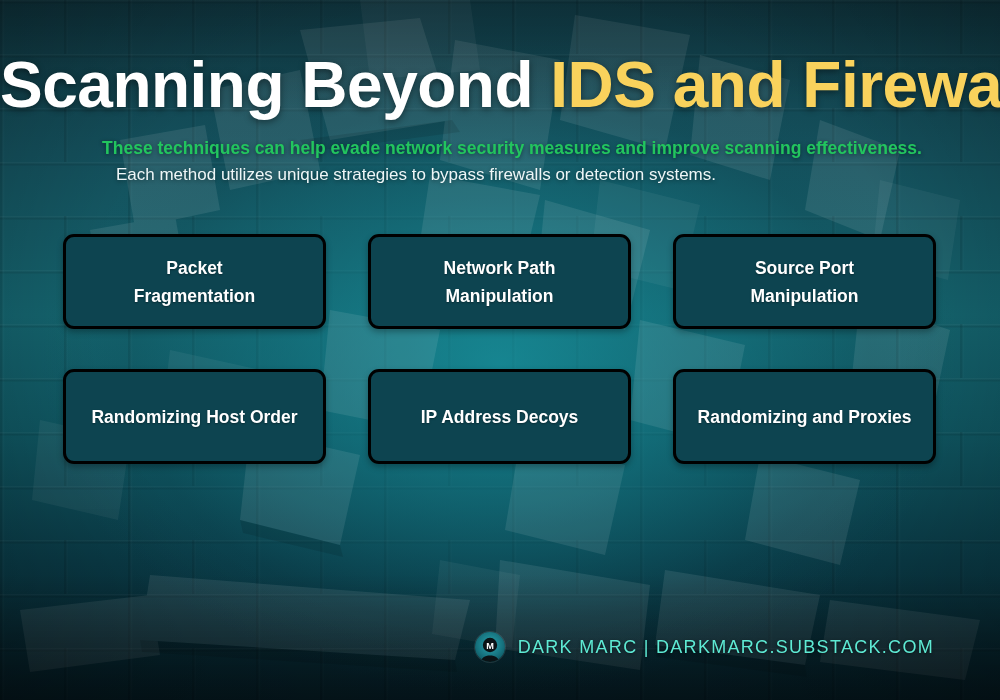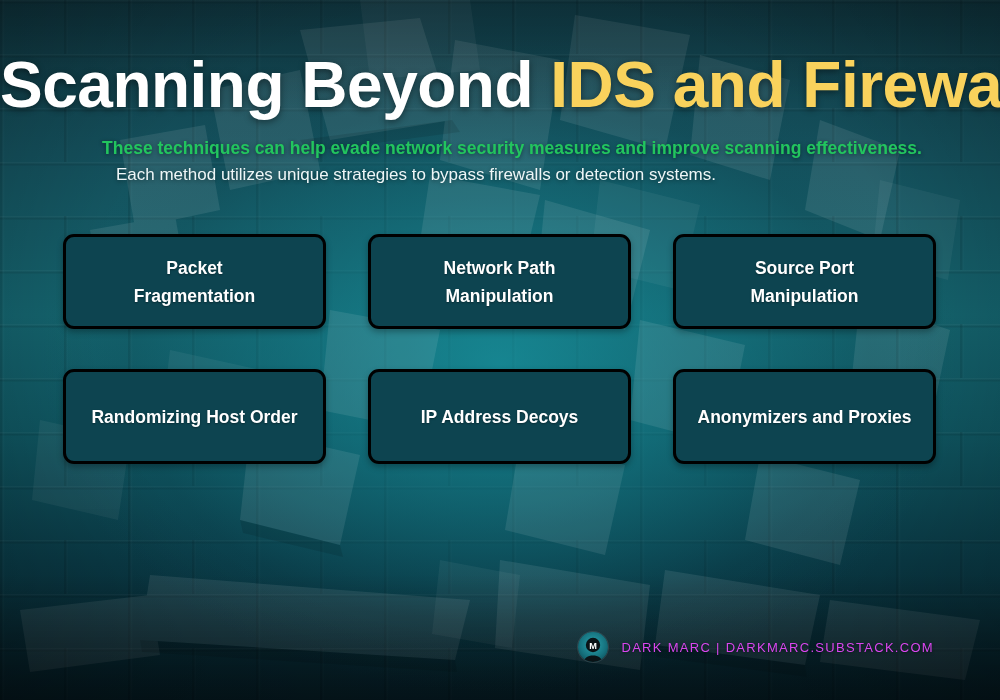--- a/index.html
+++ b/index.html
@@ -170,23 +170,23 @@
     border-radius:50%;
     position:relative;
     overflow:hidden;
     background:
       radial-gradient(circle at 50% 42%, #2aa3ae 0%, #16737f 55%, #0b3d47 100%);
     box-shadow:0 0 0 1px rgba(255,255,255,0.10);
     flex:0 0 auto;
   }
   .brand-logo svg { display:block; width:30px; height:30px; }
   .brand-text {
-    font-size:13px;
+    font-size:18px;
     letter-spacing:1.3px;
-    color:#d946ef;
+    color:#5eead4;
     white-space:nowrap;
     text-shadow:0 1px 3px rgba(0,0,0,0.5);
   }
 </style>
 </head>
 <body>
 
 <div class="stage">
 
   <div class="bg-base"></div>
@@ -259,21 +259,21 @@
         <span class="card-label">Source Port
 Manipulation</span>
       </div>
       <div class="card">
         <span class="card-label">Randomizing Host Order</span>
       </div>
       <div class="card">
         <span class="card-label">IP Address Decoys</span>
       </div>
       <div class="card">
-        <span class="card-label">Anonymizers and Proxies</span>
+        <span class="card-label">Randomizing and Proxies</span>
       </div>
     </div>
 
     <div class="footer">
       <div class="brand-logo">
         <svg viewBox="0 0 30 30" xmlns="http://www.w3.org/2000/svg">
           <circle cx="15" cy="15" r="15" fill="none"></circle>
           <path d="M15 23.5c-5.2 0-9 2.6-9 6.5h18c0-3.9-3.8-6.5-9-6.5z" fill="#0a1316"></path>
           <circle cx="15" cy="13" r="7.2" fill="#0a1316"></circle>
           <text x="15" y="16.6" text-anchor="middle" font-family="Liberation Sans, sans-serif" font-size="9.2" font-weight="bold" fill="#ffffff">M</text>

